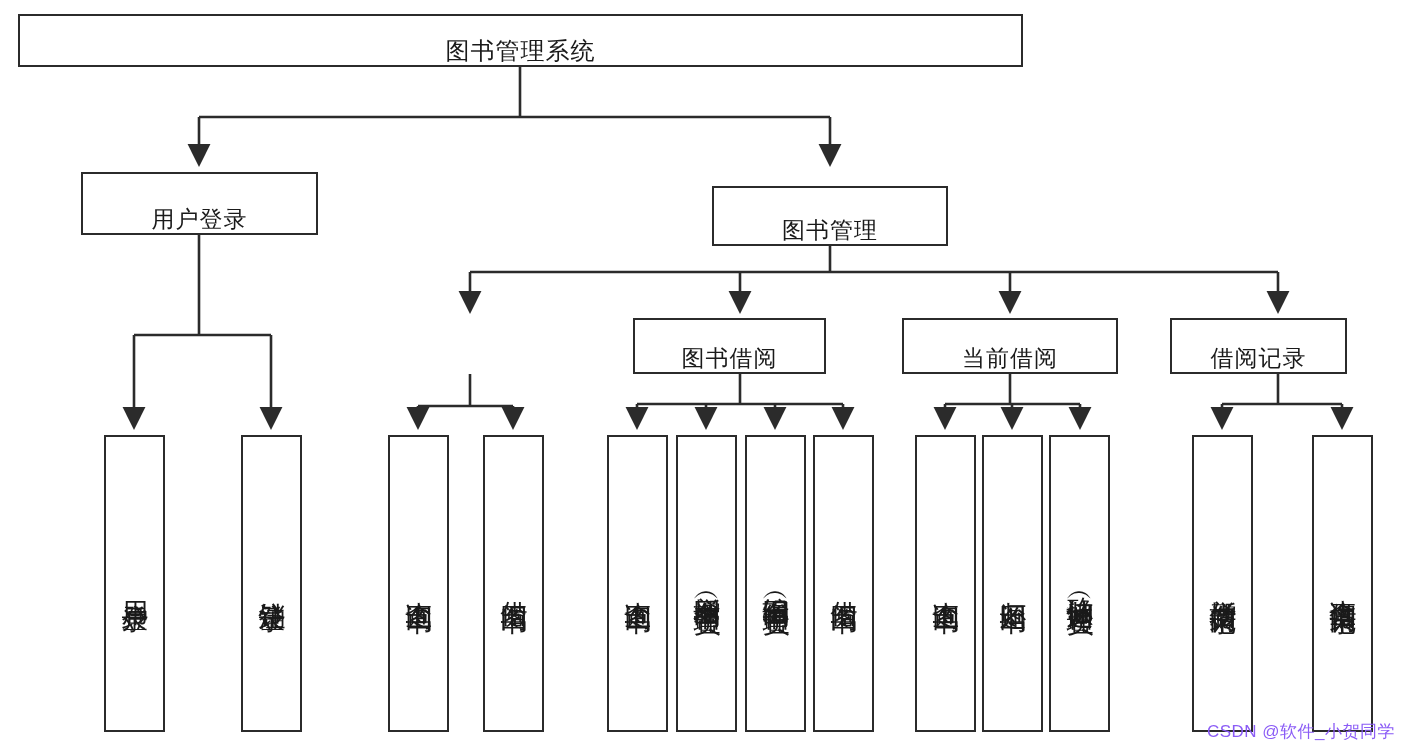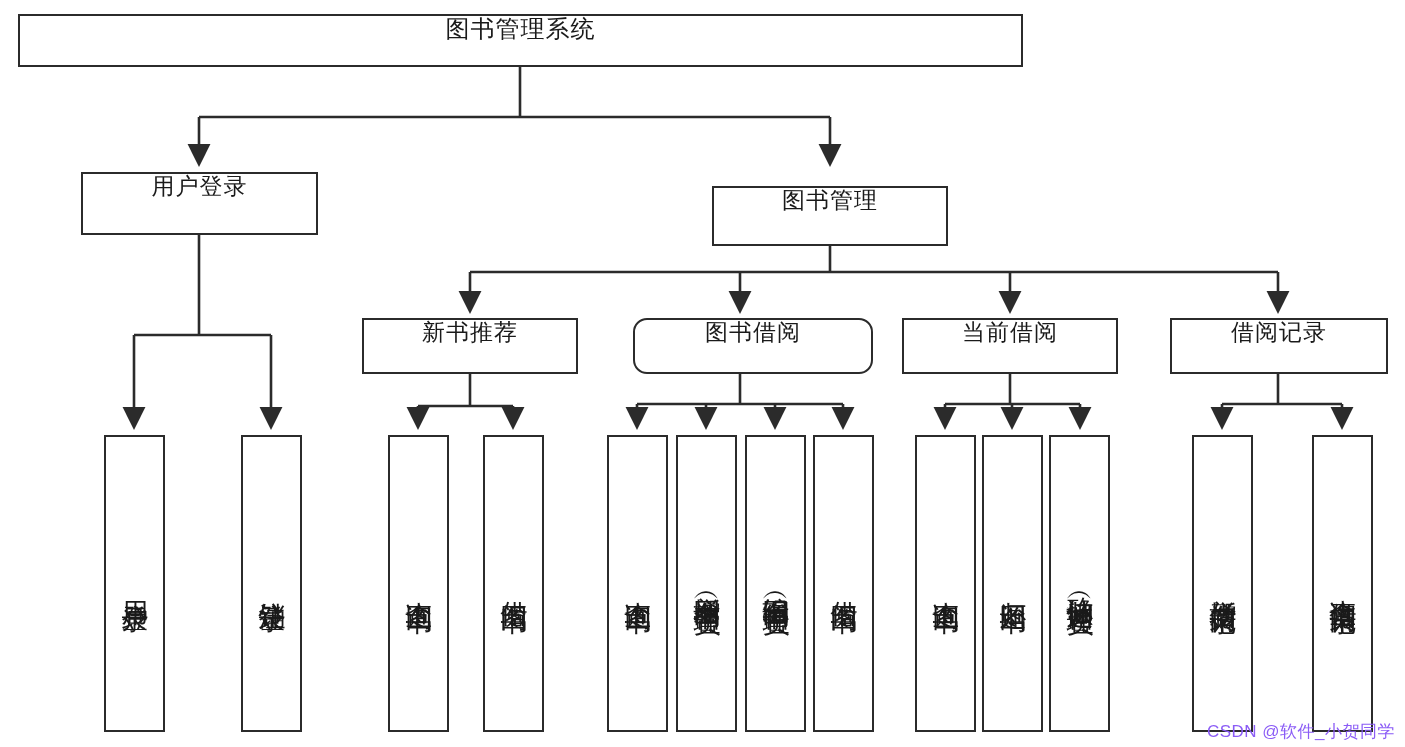--- a/index.html
+++ b/index.html
@@ -10,21 +10,21 @@
     overflow:hidden;
   }
   #diagram{position:relative;width:1405px;height:747px;}
   #wires{position:absolute;left:0;top:0;width:1405px;height:747px;}
   .node{
     position:absolute;
     box-sizing:border-box;
     border:2px solid #2b2b2b;
     background:#ffffff;
     display:flex;
-    align-items:flex-start;
+    align-items:flex-end;
     justify-content:center;
     color:#1a1a1a;
   }
   .node .lbl{
     display:block;
     text-align:center;
     line-height:1.12;
     white-space:pre;
   }
   .node.h .lbl{font-size:23px;letter-spacing:1px;}
@@ -112,30 +112,27 @@
     <span class="lbl">图书管理系统</span>
   </div>
 
   <div class="node h" style="left:81px;top:172px;width:237px;height:63px;">
     <span class="lbl">用户登录</span>
   </div>
   <div class="node h" style="left:712px;top:172px;width:236px;height:60px;margin-top:14px;">
     <span class="lbl">图书管理</span>
   </div>
 
-  <div class="node h" style="left:362px;top:318px;width:216px;height:56px;">
-    <span class="lbl">新书推荐</span>
-  </div>
-  <div class="node h" style="left:633px;top:318px;width:240px;height:56px;border-radius:14px;">
+  <div class="node h" style="left:633px;top:318px;width:193px;height:56px;">
     <span class="lbl">图书借阅</span>
   </div>
   <div class="node h" style="left:902px;top:318px;width:216px;height:56px;">
     <span class="lbl">当前借阅</span>
   </div>
-  <div class="node h" style="left:1170px;top:318px;width:218px;height:56px;">
+  <div class="node h" style="left:1170px;top:318px;width:177px;height:56px;">
     <span class="lbl">借阅记录</span>
   </div>
 
   <div class="node v" style="left:104px;top:435px;width:61px;height:297px;">
     <span class="lbl">用户登录</span>
   </div>
   <div class="node v" style="left:241px;top:435px;width:61px;height:297px;">
     <span class="lbl">注销登录</span>
   </div>
 

